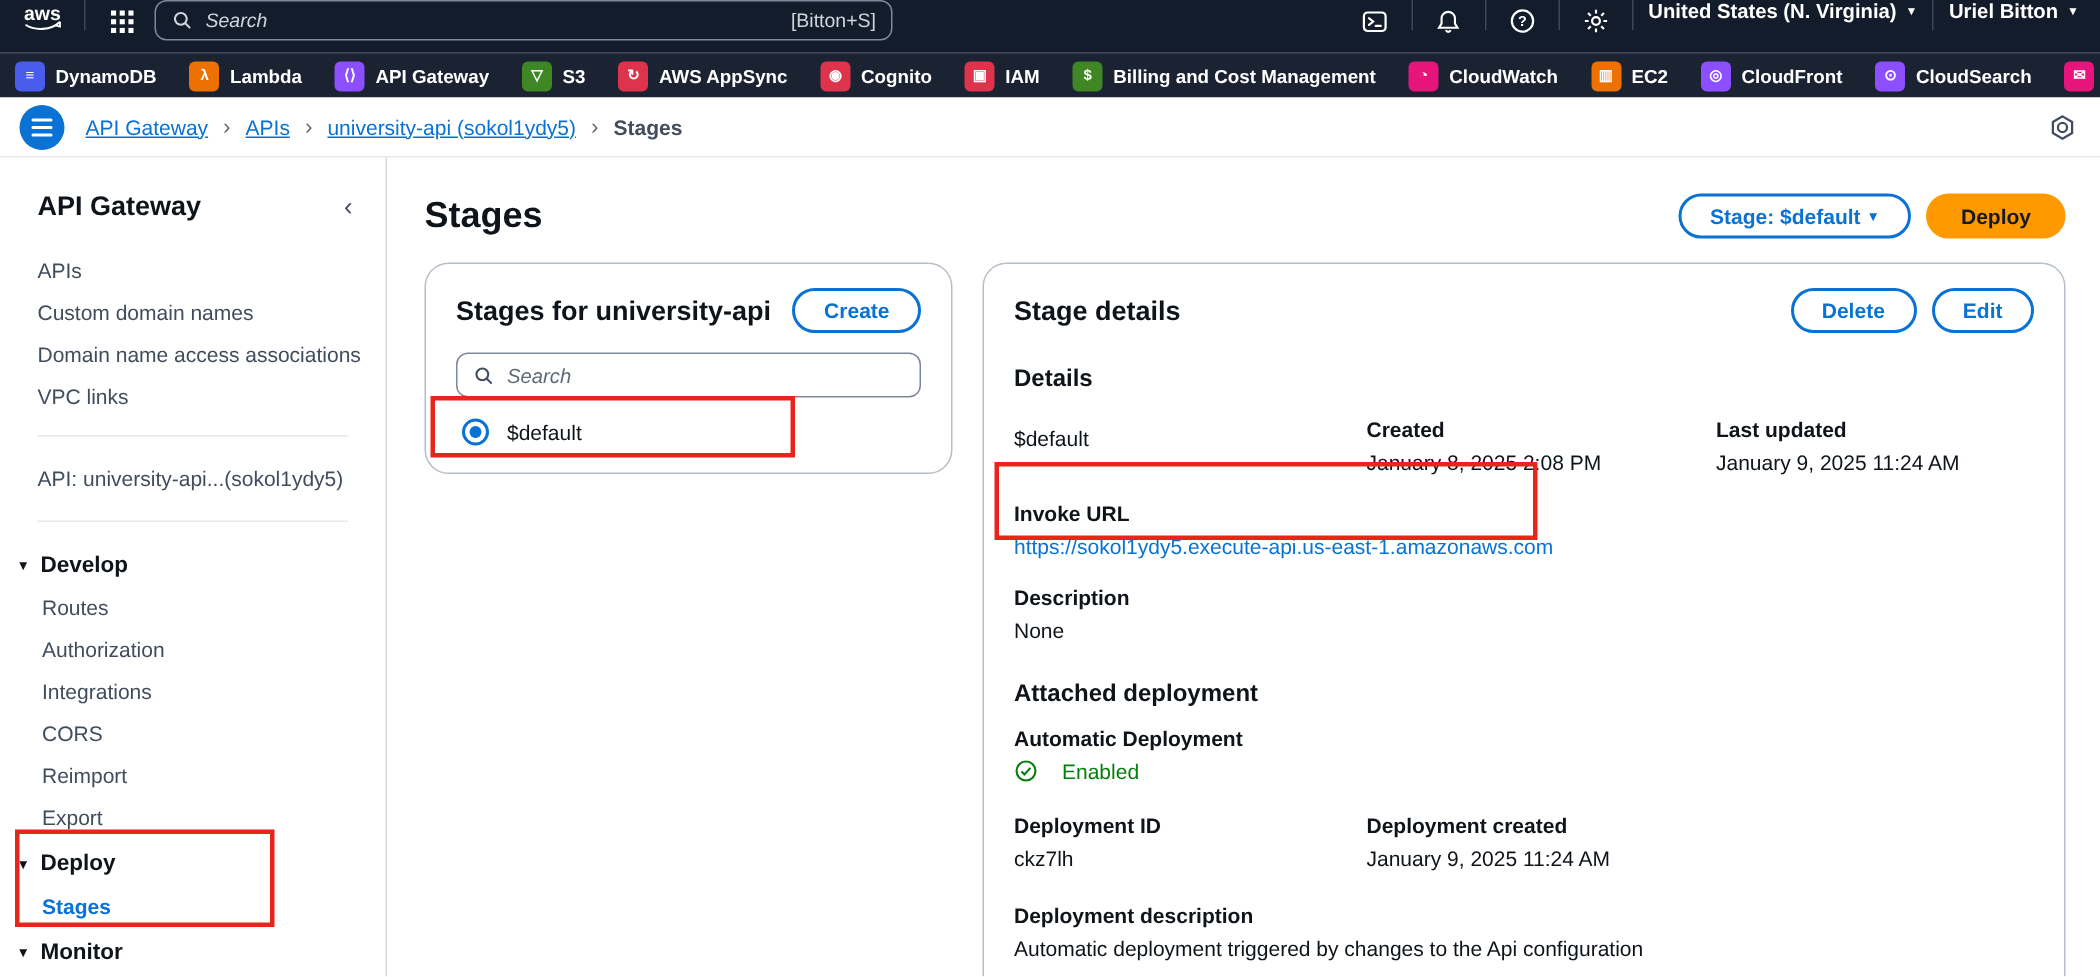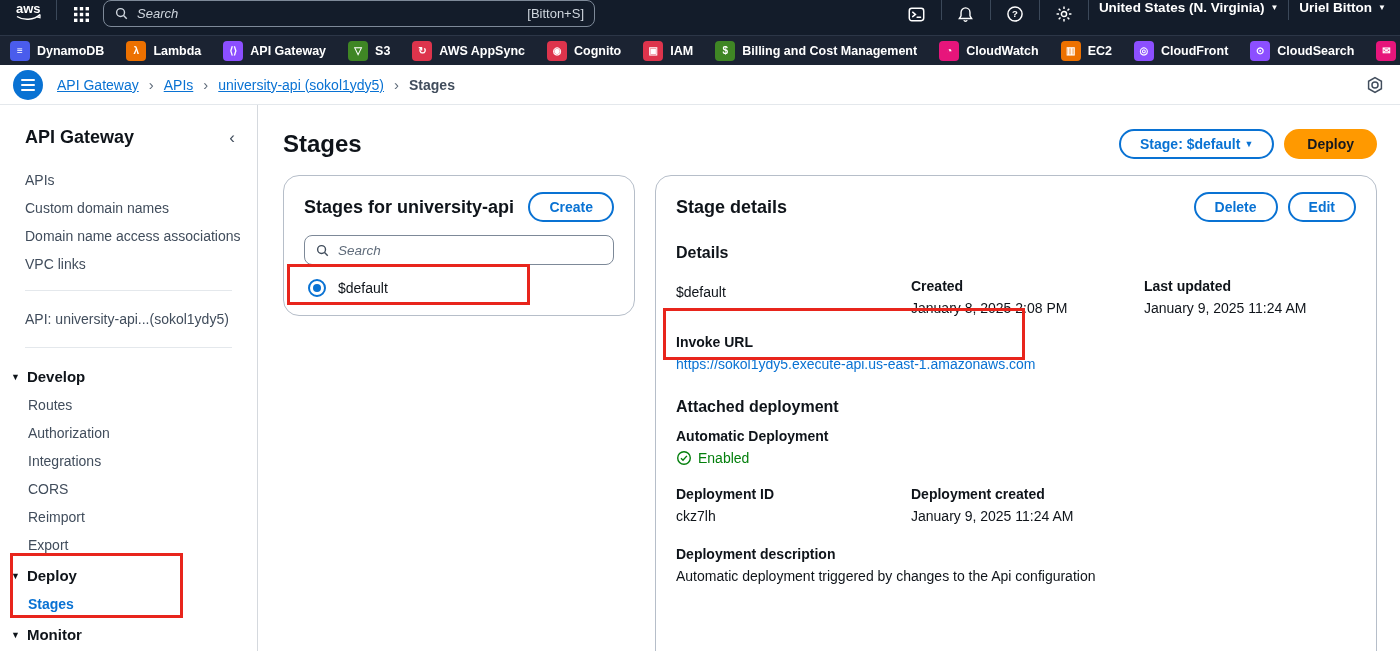--- a/index.html
+++ b/index.html
@@ -72,21 +72,21 @@
 
   .panel-details { flex:1; padding:16px 20px 20px 20px; min-height:560px; }
   .section-h { font-size:16px; font-weight:700; color:#0f141a; }
   .details-h { margin-top:22px; }
   .field-grid { display:grid; grid-template-columns:235px 233px auto; margin-top:16px; }
   .f-label { font-size:14px; font-weight:700; color:#0f141a; }
   .f-value { font-size:14px; color:#0f141a; margin-top:6px; }
   .field-block { margin-top:18px; }
   .link { color:#0972d3; text-decoration:none; cursor:pointer; }
   .attached-h { margin-top:26px; }
-  .status-green { display:flex; align-items:center; gap:6px; margin-top:6px; color:#037f0c; font-size:14px; }
+  .status-green { display:flex; align-items:center; gap:16px; margin-top:6px; color:#037f0c; font-size:14px; }
 
   
   .annotation { position:absolute; border:3px solid #e8251c; pointer-events:none; }
   .ann-sidebar { left:10px; top:553px; width:173px; height:65px; }
   .ann-default { left:287px; top:264px; width:243px; height:41px; }
   .ann-invoke { left:663px; top:308px; width:362px; height:52px; }
 
   svg { display:block; }
 </style>
 </head>
@@ -347,20 +347,24 @@
               <div class="f-label">Last updated</div>
               <div class="f-value">January 9, 2025 11:24 AM</div>
             </div>
           </div>
 
           <div class="field-block">
             <div class="f-label">Invoke URL</div>
             <div class="f-value"><a class="link">https://sokol1ydy5.execute-api.us-east-1.amazonaws.com</a></div>
           </div>
 
+          <div class="field-block">
+            <div class="f-label">Description</div>
+            <div class="f-value">None</div>
+          </div>
 
           <h3 class="section-h attached-h">Attached deployment</h3>
 
           <div class="field-block" style="margin-top:12px;">
             <div class="f-label">Automatic Deployment</div>
             <div class="status-green">
               <span>
                 <svg width="16" height="16" viewBox="0 0 16 16">
                     <circle cx="8" cy="8" r="6.3" fill="none" stroke="#037f0c" stroke-width="1.4"></circle>
                     <path d="M5 8.3l2 2 3.9-4.4" fill="none" stroke="#037f0c" stroke-width="1.4"></path>

